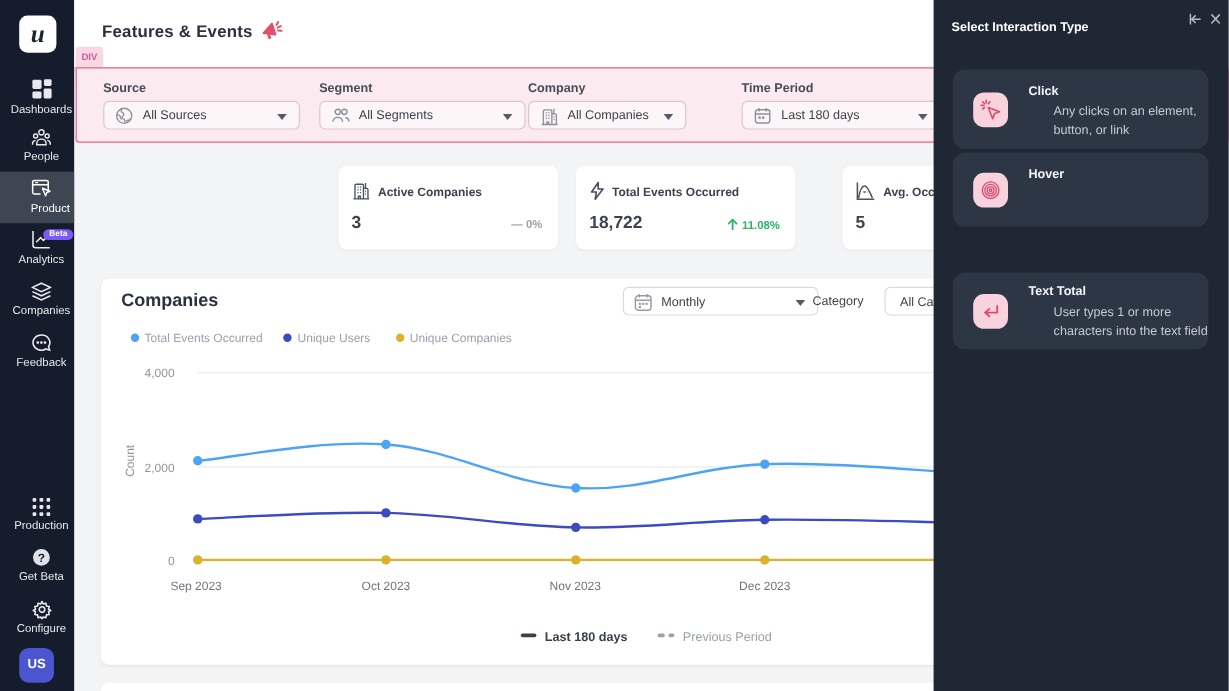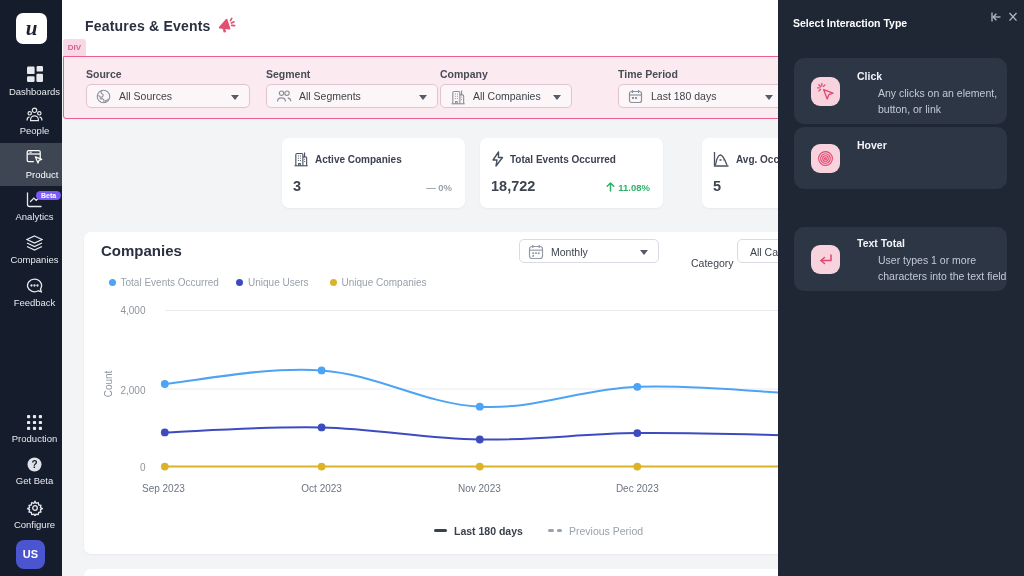--- a/index.html
+++ b/index.html
@@ -37,24 +37,24 @@
 .scard .hd svg { vertical-align:-4px; margin-right:6px; }
 .scard .num { position:absolute; left:11px; top:40px; font-size:14.5px; font-weight:bold; color:#3e4450; }
 .scard .chg { position:absolute; right:13px; top:44px; font-size:9.5px; font-weight:bold; }
 .grn { color:#2eb269; }
 .gry { color:#9aa2ad; }
 
 
 #chart { position:absolute; left:22px; top:232px; width:926px; height:322px; background:#fff; border-radius:7px; box-shadow:0 1px 2px rgba(20,30,50,0.05); }
 #ovtitle { position:absolute; left:17px; top:10px; font-size:15px; font-weight:bold; color:#2a3040; }
 .csel { position:absolute; background:#fff; border:1px solid #d8dce2; border-radius:5px; font-size:10.5px; color:#3e434c; }
-#monthly { left:435px; top:7px; width:140px; height:24px; }
+#monthly { left:435px; top:7px; width:163px; height:24px; }
 #monthly .txt { position:absolute; left:31px; top:6px; }
 #monthly svg { position:absolute; left:8px; top:4px; }
-#catlbl { position:absolute; left:607px; top:13px; font-size:10.5px; color:#3e434c;margin-top:12px; }
+#catlbl { position:absolute; left:593px; top:13px; font-size:10.5px; color:#3e434c; }
 #catsel { left:653px; top:7px; width:250px; height:24px; }
 #catsel .txt { position:absolute; left:12px; top:6px; }
 .legend { position:absolute; top:45px; font-size:10px; color:#9aa1ac; }
 .dot { display:inline-block; width:7px; height:7px; border-radius:50%; margin-right:5px; vertical-align:0px; }
 
 .bl1 { color:#3a404c; font-weight:bold; font-size:10.5px; }
 .bl2 { color:#9aa1ac; font-size:10.5px; }
 
 #card2 { position:absolute; left:22px; top:569px; width:926px; height:30px; background:#fff; border-radius:7px 7px 0 0; }
 

